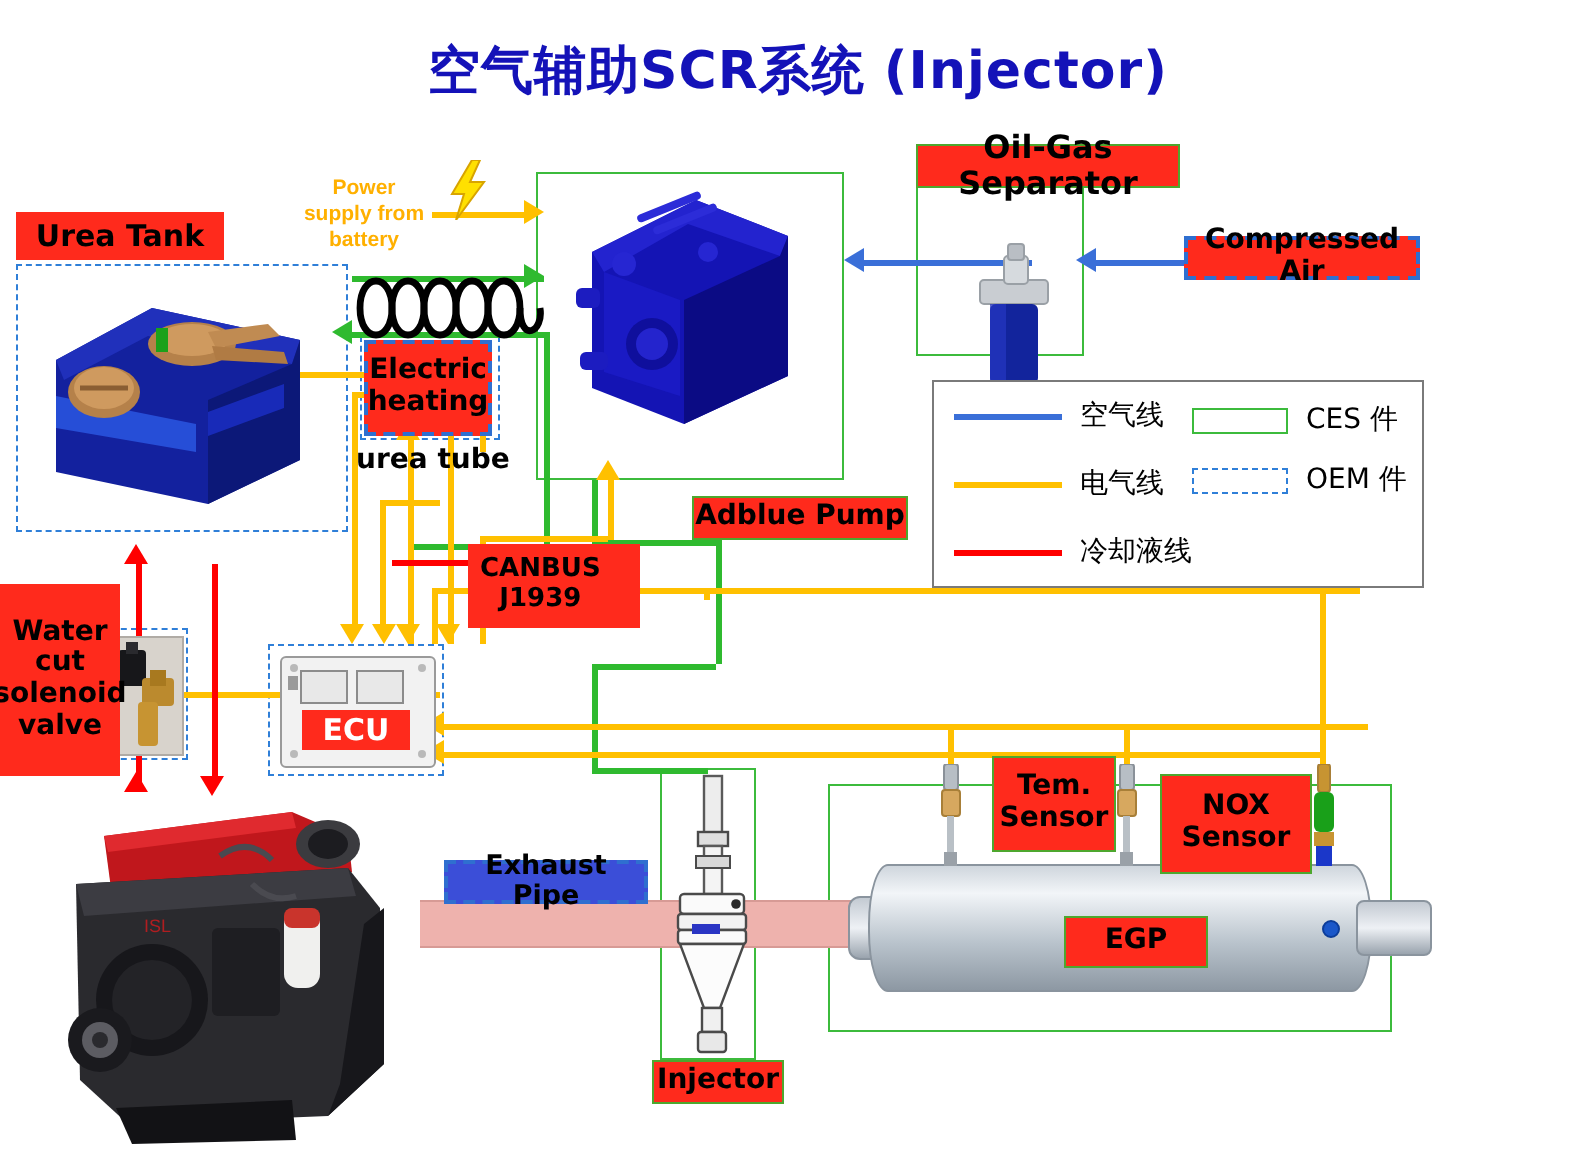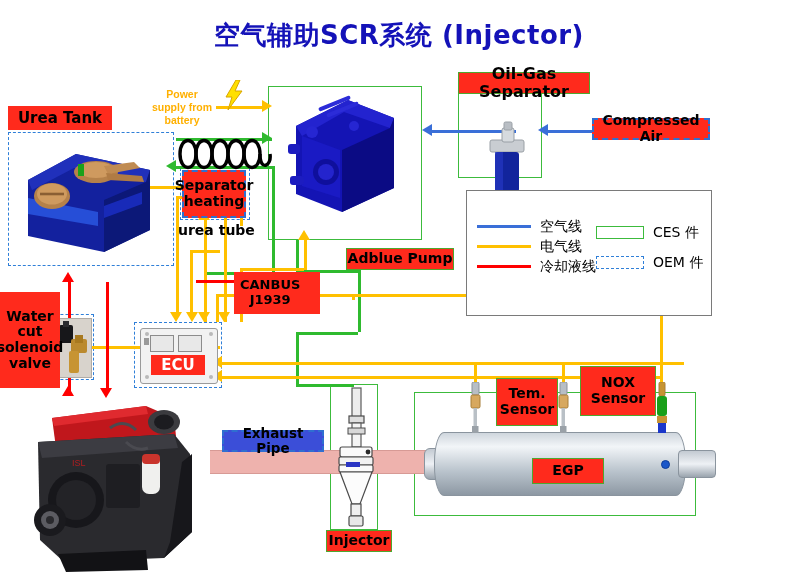--- a/index.html
+++ b/index.html
@@ -46,23 +46,23 @@
   .arrow.right{border-top:6px solid transparent;border-bottom:6px solid transparent;border-left-width:10px;border-left-style:solid;}
   .arrow.up{border-left:6px solid transparent;border-right:6px solid transparent;border-bottom-width:10px;border-bottom-style:solid;}
   .arrow.down{border-left:6px solid transparent;border-right:6px solid transparent;border-top-width:10px;border-top-style:solid;}
   .a-air{border-right-color:#3a6fd8;border-left-color:#3a6fd8;border-top-color:#3a6fd8;border-bottom-color:#3a6fd8;}
   .a-elec{border-right-color:#ffc000;border-left-color:#ffc000;border-top-color:#ffc000;border-bottom-color:#ffc000;}
   .a-urea{border-right-color:#2fba2f;border-left-color:#2fba2f;border-top-color:#2fba2f;border-bottom-color:#2fba2f;}
   .a-cool{border-right-color:#ff0000;border-left-color:#ff0000;border-top-color:#ff0000;border-bottom-color:#ff0000;}
 
   
   #legend{
-    left:466px;top:190px;width:246px;height:126px;
+    left:466px;top:190px;width:246px;height:104px;
     background:#fff;border:1.2px solid #7a7a7a;box-sizing:border-box;
-    display:flex;padding:7px 8px 20px 10px;align-items:center;
+    display:flex;padding:7px 8px 7px 10px;
   }
   .leg-col{display:flex;flex-direction:column;justify-content:space-between;}
   .leg-col.a{width:124px;}
   .leg-col.b{width:108px;justify-content:flex-start;gap:10px;padding-top:2px;}
   .leg-row{display:flex;align-items:center;height:20px;}
   .leg-swatch{width:54px;height:0;border-top:3px solid #000;margin-right:9px;}
   .leg-box{width:48px;height:13px;margin-right:9px;box-sizing:border-box;}
   .leg-box.ces{border:1.6px solid #3cbb3c;background:#fff;}
   .leg-box.oem{border:1.6px dashed #2f7fd8;background:#fff;}
   .leg-txt{font-size:14px;color:#000;white-space:nowrap;font-family:"DejaVu Sans","Liberation Sans",sans-serif;}
@@ -339,21 +339,21 @@
   </svg>
   <svg class="abs" style="left:652px;top:382px;width:20px;height:52px;" viewBox="0 0 20 52">
     <rect x="7" y="0" width="6" height="14" rx="1.5" fill="#c79432" stroke="#a87f38"></rect>
     <rect x="5" y="14" width="10" height="20" rx="3" fill="#19a019"></rect>
     <rect x="5" y="34" width="10" height="7" fill="#c79432"></rect>
     <rect x="6" y="41" width="8" height="10" fill="#1b37c9"></rect>
   </svg>
 
   <div class="abs chip plain" style="left:8px;top:106px;width:104px;height:24px;font-size:15px;">Urea Tank</div>
 
-  <div class="abs chip oem" style="left:182px;top:170px;width:64px;height:48px;font-size:14px;white-space:pre-line;">Separator
+  <div class="abs chip oem" style="left:182px;top:170px;width:64px;height:48px;font-size:14px;white-space:pre-line;">Electric
 heating</div>
 
   <div class="abs" style="left:178px;top:222px;width:86px;height:18px;color:#000;font-weight:bold;font-size:14px;font-family:'DejaVu Sans',sans-serif;">urea tube</div>
 
   <div class="abs" id="powertxt">
     <span style="white-space:pre-line;">Power
 supply from
 battery</span>
   </div>
 
@@ -371,21 +371,21 @@
 solenoid
 valve</div>
 
   <div class="abs chip oem" style="left:222px;top:430px;width:102px;height:22px;font-size:13.5px;background:#3b4ed8;color:#000;">Exhaust Pipe</div>
 
   <div class="abs chip ces" style="left:326px;top:530px;width:66px;height:22px;font-size:14px;">Injector</div>
 
   <div class="abs chip ces" style="left:496px;top:378px;width:62px;height:48px;font-size:14px;white-space:pre-line;">Tem.
 Sensor</div>
 
-  <div class="abs chip ces" style="left:580px;top:366px;width:76px;height:50px;font-size:14px;white-space:pre-line;">NOX
+  <div class="abs chip ces" style="left:580px;top:387px;width:76px;height:50px;font-size:14px;white-space:pre-line;">NOX
 Sensor</div>
 
   <div class="abs chip ces" style="left:532px;top:458px;width:72px;height:26px;font-size:14px;">EGP</div>
 
   <div class="abs" id="legend">
     <div class="leg-col a">
       <div class="leg-row">
         <span class="leg-swatch" style="border-top-color: rgb(58, 111, 216);"></span>
         <span class="leg-txt">空气线</span>
       </div>

